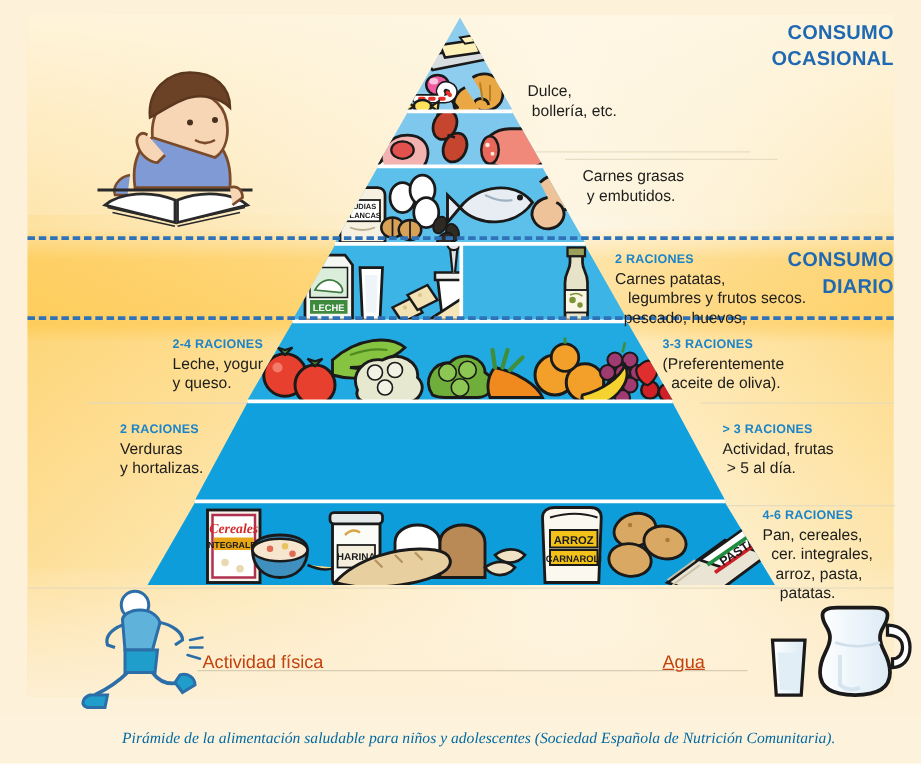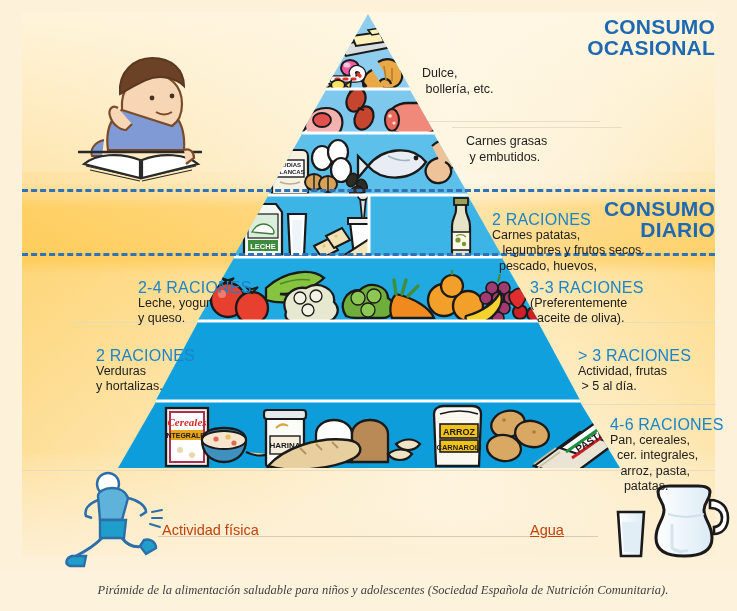--- a/index.html
+++ b/index.html
@@ -71,30 +71,30 @@
   }
 
   
   .pyramid { position:absolute; left:0; top:0; width:737px; height:573px; }
 
   
   .hdr {
     position: absolute;
     color: #1f69b3;
     font-weight: bold;
-    font-size: 21px;
+    font-size: 16px;
     line-height: 21px;
     letter-spacing: .2px;
     text-align: right;
     white-space: pre-line;
   }
   .callout { position: absolute; font-size: 12.5px; line-height: 15.5px; color: #1d1d1b; }
   .callout .rac {
-    color: #1b84c9; font-weight: normal; font-size: 16px;
-    letter-spacing: .2px; display:block;margin-top:12px;
+    color: #1b84c9; font-weight: bold; font-size: 10px;
+    letter-spacing: .2px; display:block;
   }
   .callout .ln { display:block; white-space: pre; }
   .callout.left { text-align: left; }
   .callout.right { text-align: left; }
 
   
   .bottom-label {
     position: absolute;
     font-size: 14.5px;
     color: #c2410c;
@@ -103,21 +103,21 @@
     position:absolute; height:1px; background:#d8cdb4;
   }
 
   
   .caption {
     position: absolute;
     left: 0; top: 583px; width: 737px;
     text-align: center;
     font-style: italic;
     font-size: 12.5px;
-    color: #404040;
+    color: #0369a1;
     font-family: "Liberation Serif", serif;
     padding-left: 29px;
   }
 </style>
 </head>
 <body>
 
 <div id="root">
 
   <div class="frame">

